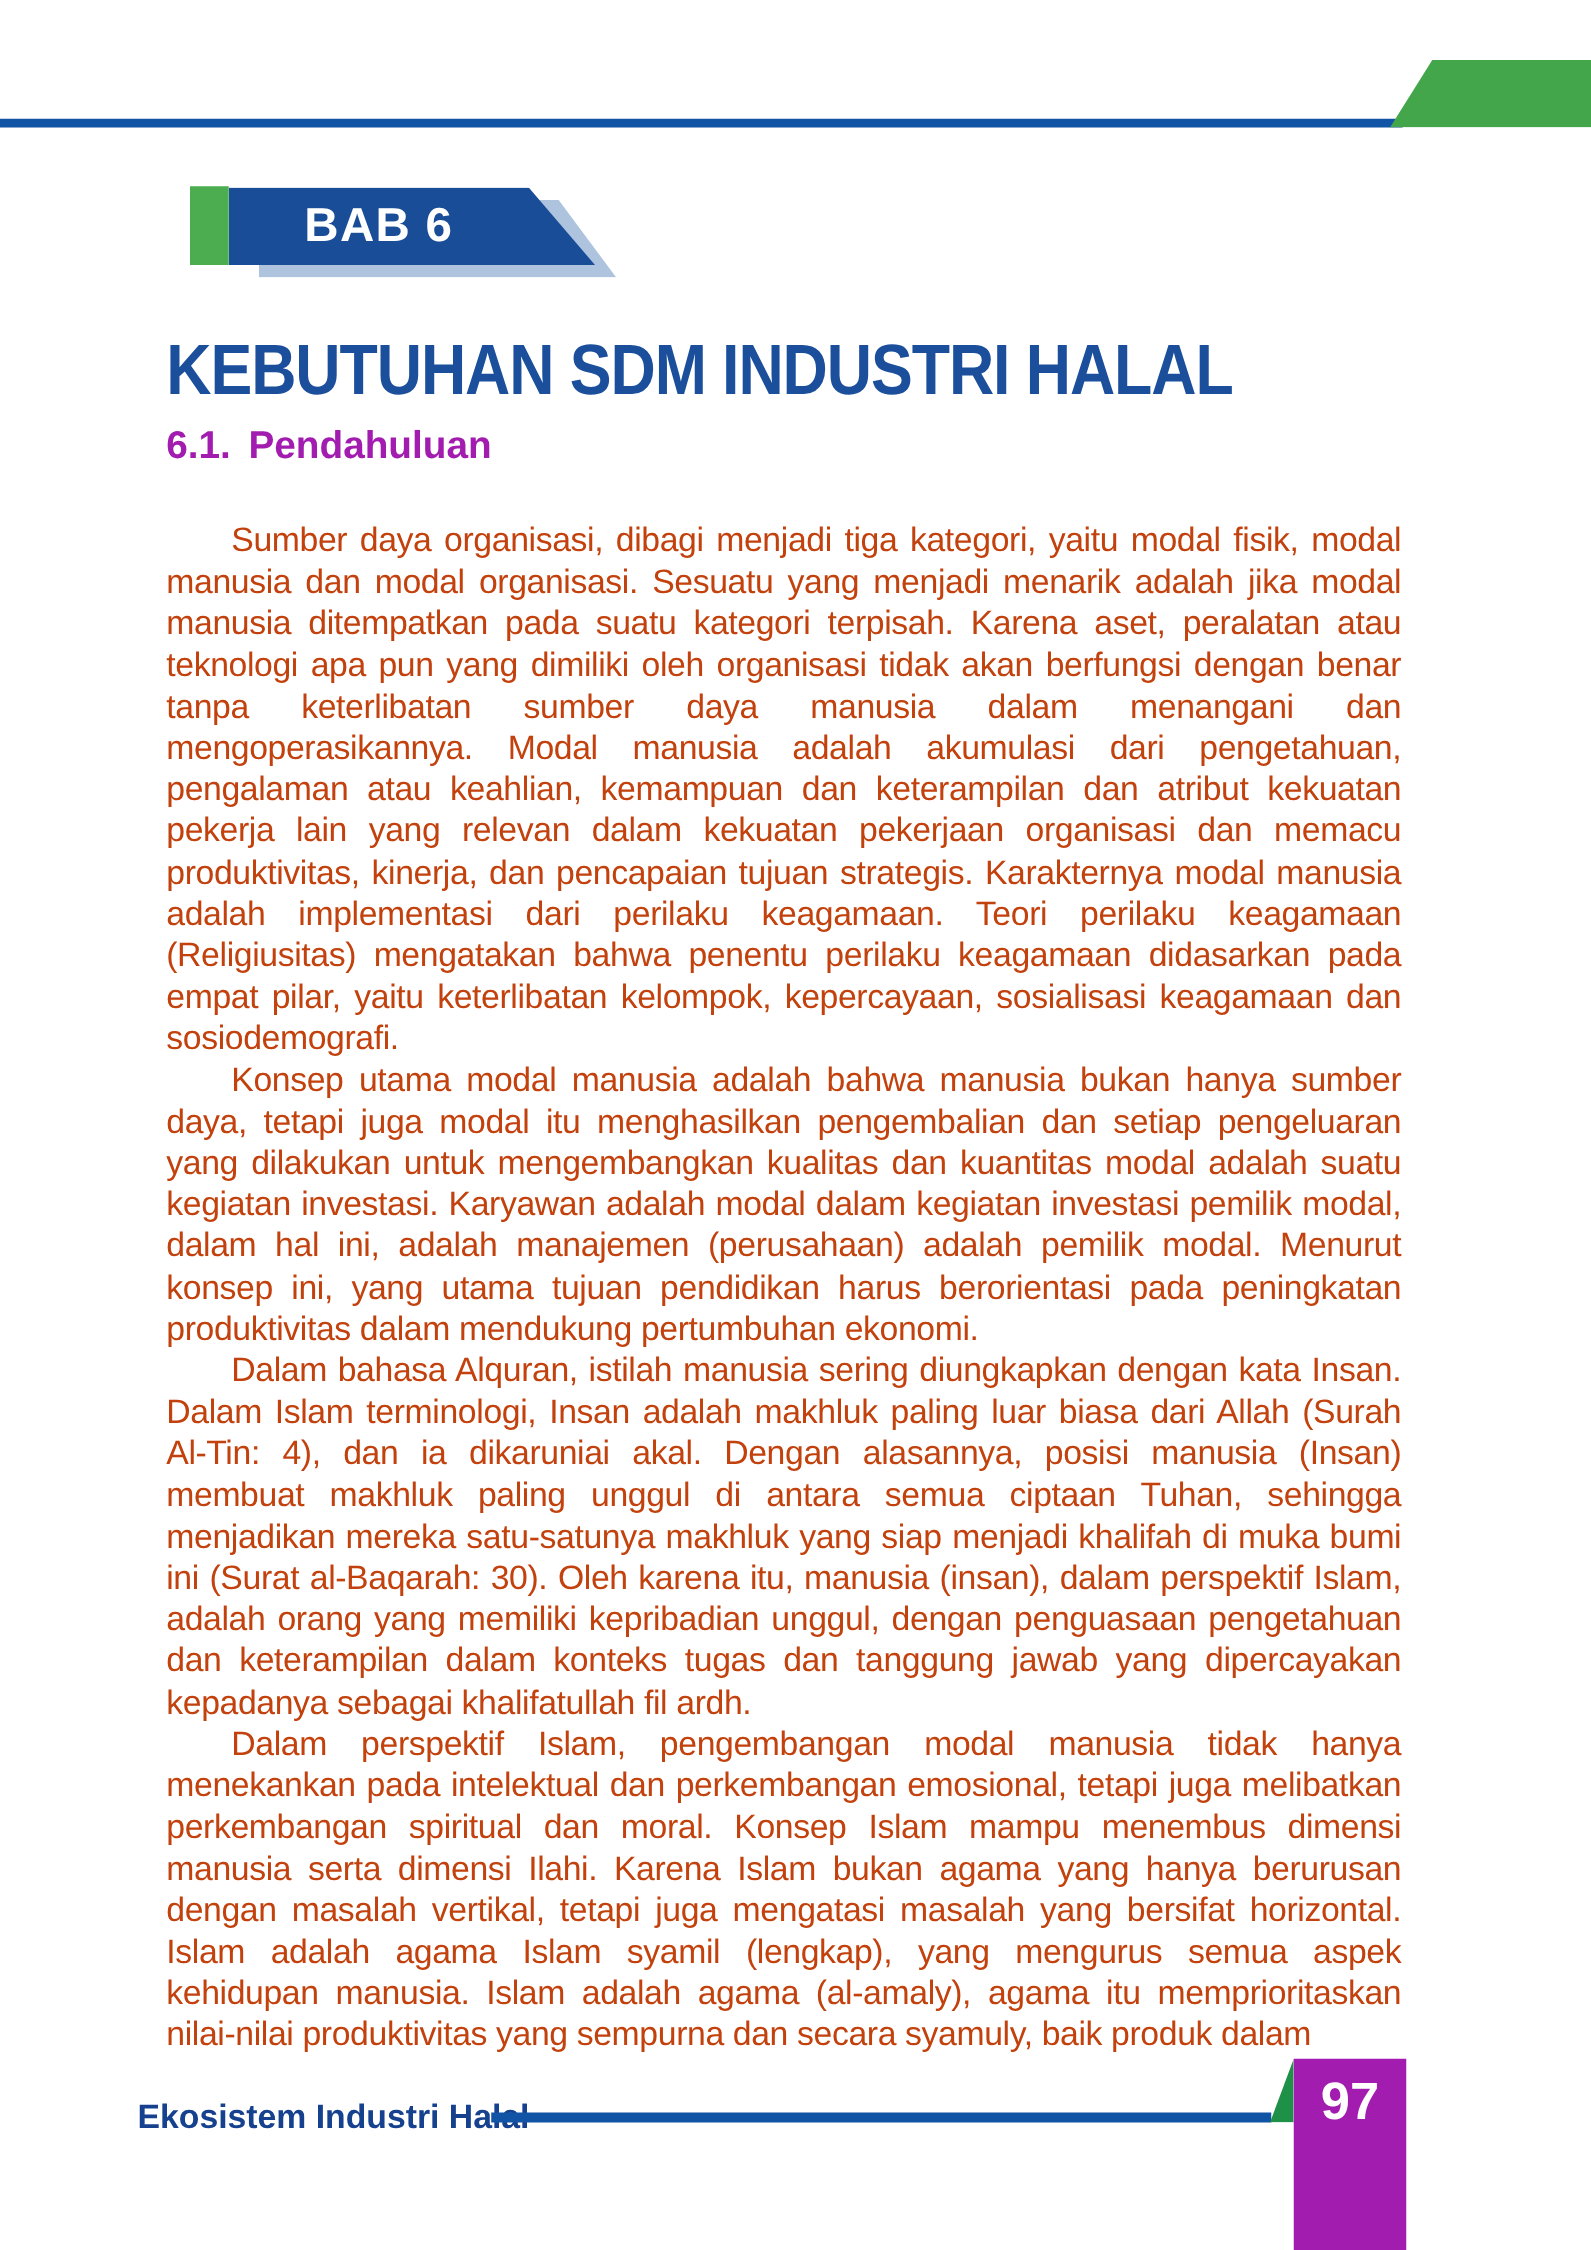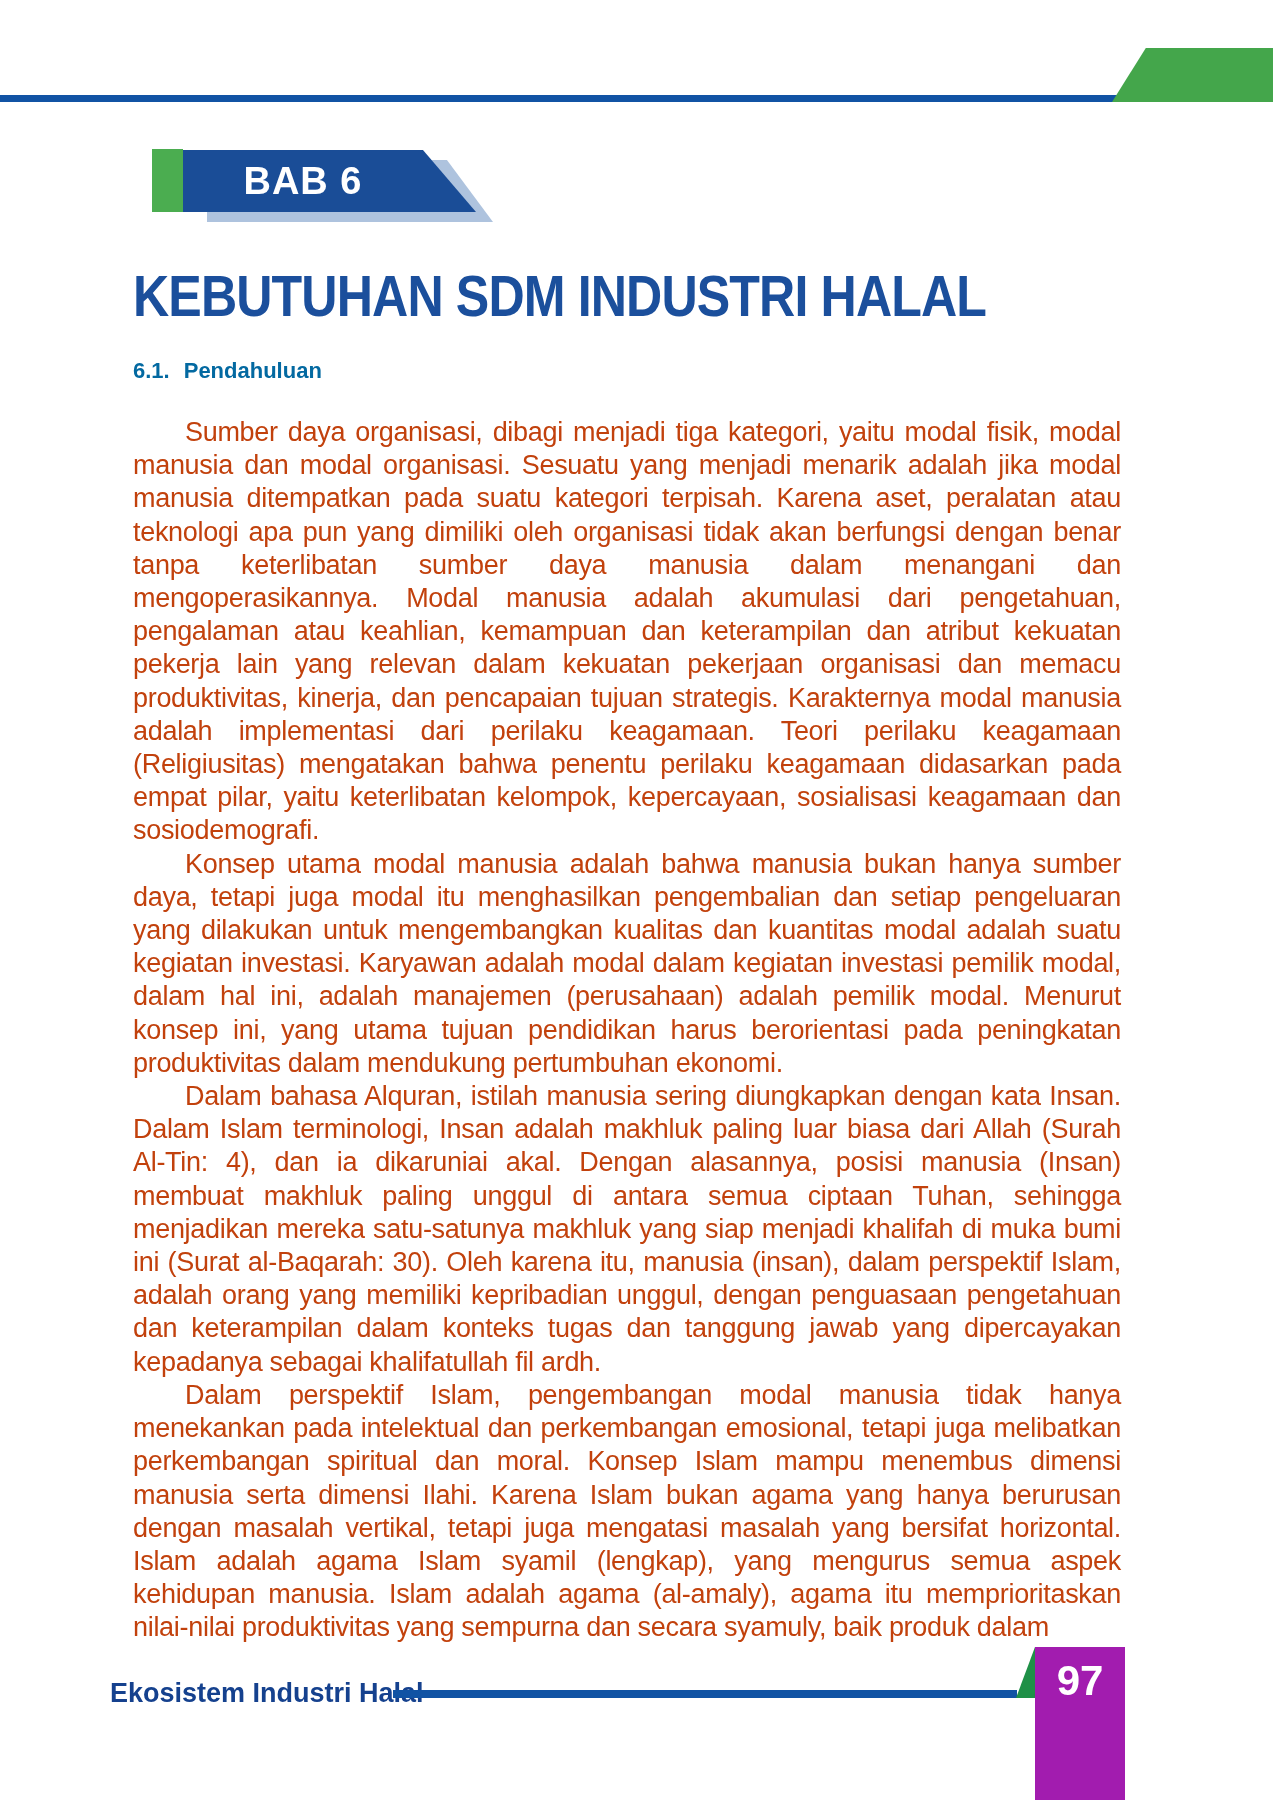--- a/index.html
+++ b/index.html
@@ -68,24 +68,24 @@
     font-size: 57px;
     font-weight: bold;
     color: #1b4f9c;
     letter-spacing: -1px;
     white-space: nowrap;
     transform: scaleX(0.88);
     transform-origin: left center;
   }
   .section-heading {
     position: absolute;
-    left: 133px; top: 358px;
-    font-size: 22px;
+    left: 133px; top: 338px;
+    font-size: 31px;
     font-weight: bold;
-    color: #0369a1;
+    color: #a21caf;
   }
   .section-heading .sec-num { margin-right: 14px; }
 
   
   .body-text {
     position: absolute;
     left: 133px; top: 416px;
     width: 988px;
     font-size: 27px;
     line-height: 33.2px;

